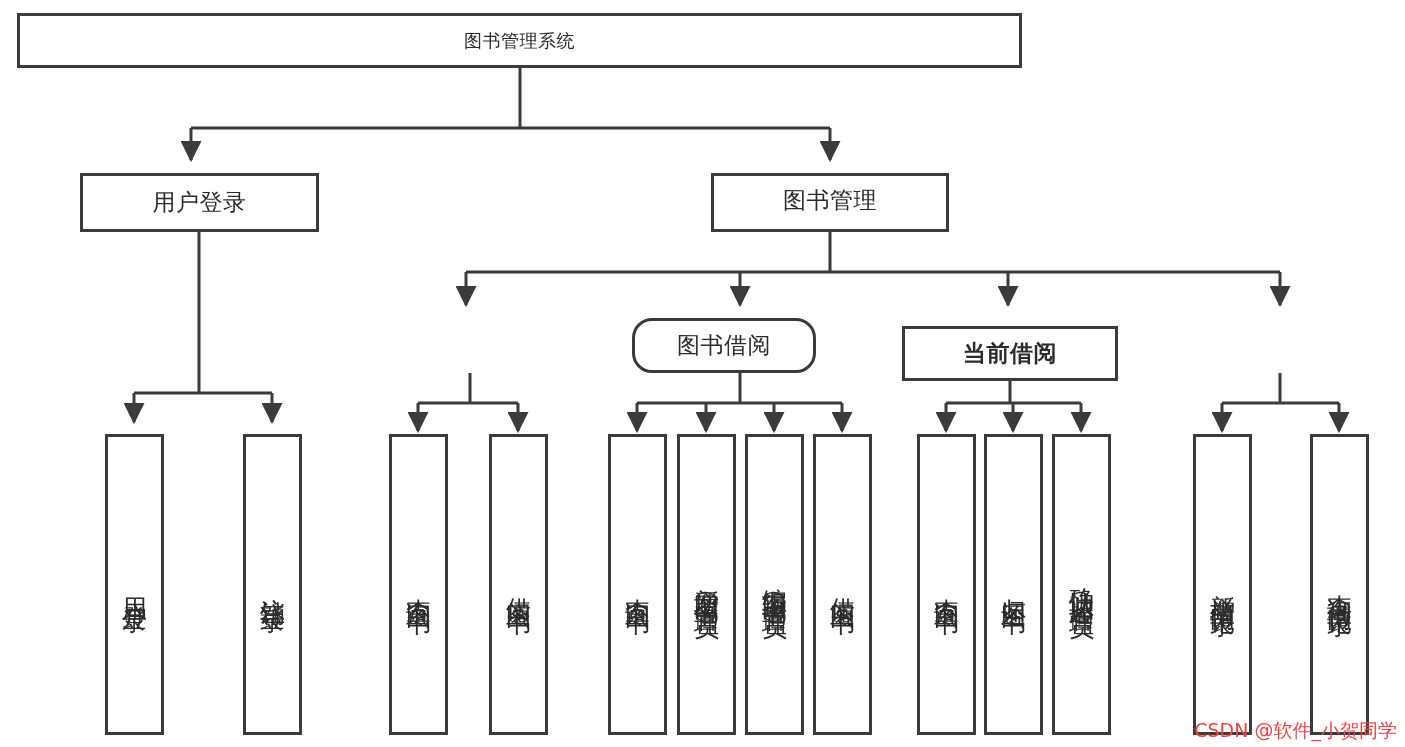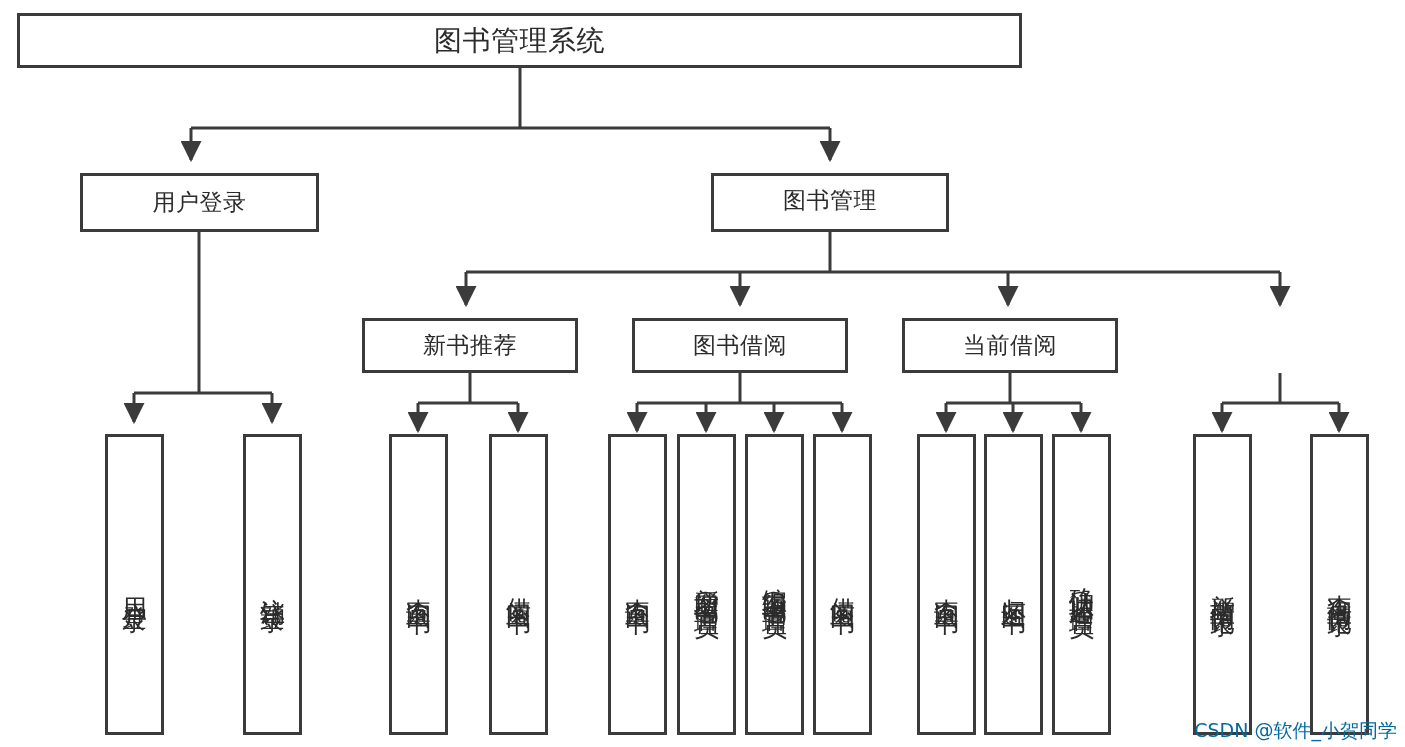--- a/index.html
+++ b/index.html
@@ -26,21 +26,21 @@
     z-index:2;
   }
   .node .lbl{
     display:block;
     text-align:center;
     line-height:1.18;
     letter-spacing:0.5px;
   }
   
   .h-node .lbl{font-size:23px;}
-  #n-root .lbl{font-size:28px;}
+  #n-root .lbl{font-size:18px;}
 
   
   .v-node{
     border-width:3px;
     align-items:center;
     justify-content:center;
     padding-top:2px;
   }
   .v-node .lbl{
     writing-mode:vertical-rl;
@@ -49,21 +49,21 @@
     line-height:1.0;
     letter-spacing:4px;
     white-space:nowrap;
   }
 
   #watermark{
     position:absolute;
     right:8px;
     bottom:3px;
     font-size:19px;
-    color:#0369a1;
+    color:#ef4444;
     z-index:5;
     white-space:nowrap;
     font-family:"DejaVu Sans","Liberation Sans",sans-serif;
   }
 </style>
 </head>
 <body>
 
 <div id="canvas">
 
@@ -122,27 +122,24 @@
     <span class="lbl">图书管理系统</span>
   </div>
 
   <div class="node h-node" style="left:80px;top:173px;width:239px;height:59px;">
     <span class="lbl">用户登录</span>
   </div>
   <div class="node h-node" style="left:711px;top:173px;width:238px;height:59px;font-family:Liberation Mono, monospace;">
     <span class="lbl">图书管理</span>
   </div>
 
-  <div class="node h-node" style="left:362px;top:318px;width:216px;height:55px;">
-    <span class="lbl">新书推荐</span>
-  </div>
-  <div class="node h-node" style="left:632px;top:318px;width:216px;height:55px;">
+  <div class="node h-node" style="left:632px;top:318px;width:184px;height:55px;border-radius:20px;">
     <span class="lbl">图书借阅</span>
   </div>
-  <div class="node h-node" style="left:902px;top:318px;width:216px;height:55px;">
+  <div class="node h-node" style="left:902px;top:326px;width:216px;height:55px;font-weight:bold;">
     <span class="lbl">当前借阅</span>
   </div>
 
   <div class="node v-node" style="left:105px;top:434px;width:59px;height:301px;">
     <span class="lbl">用户登录</span>
   </div>
   <div class="node v-node" style="left:243px;top:434px;width:59px;height:301px;">
     <span class="lbl">注销登录</span>
   </div>
 

